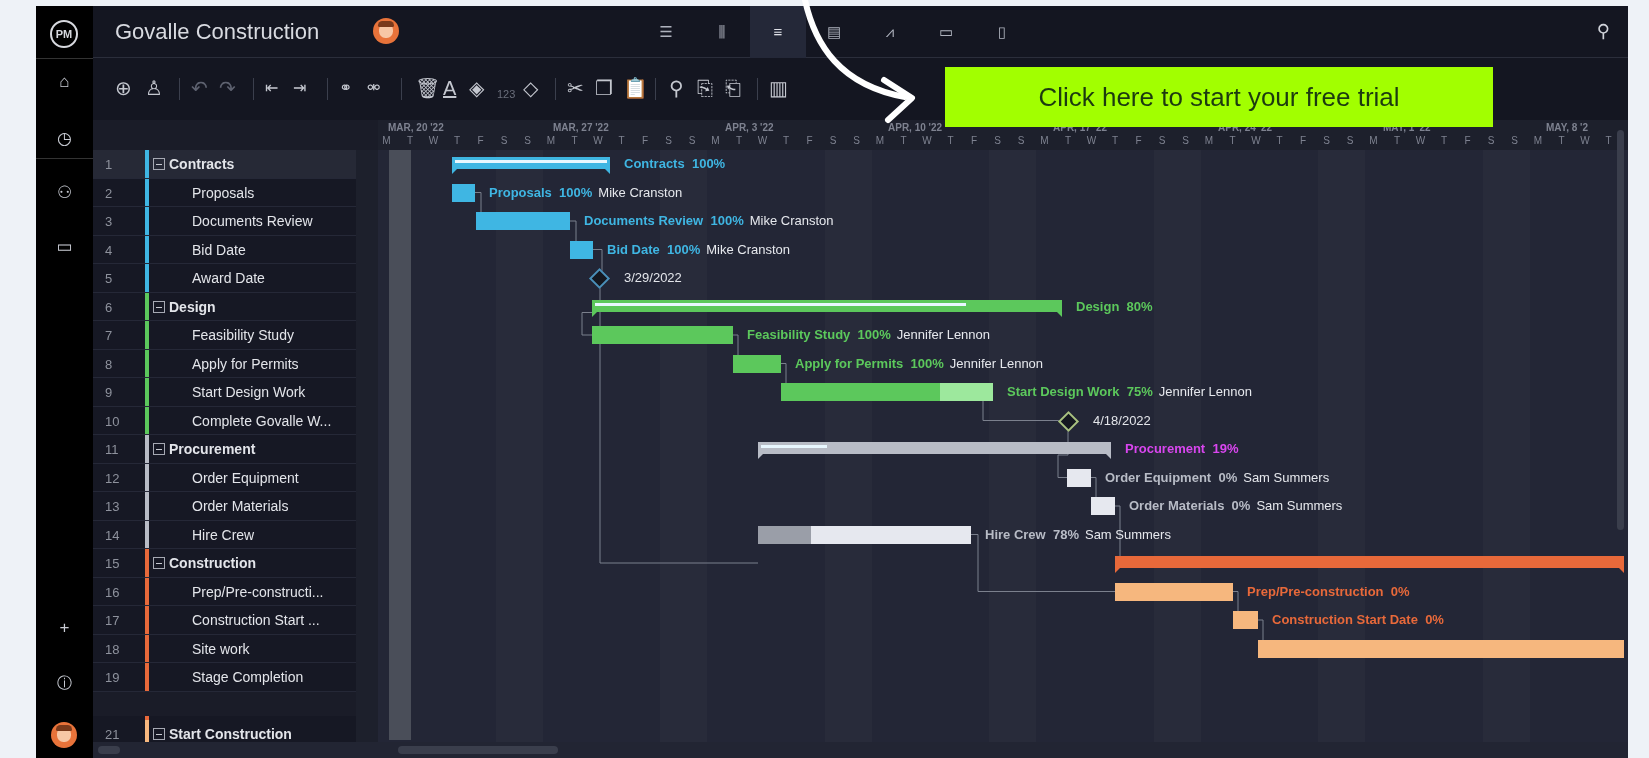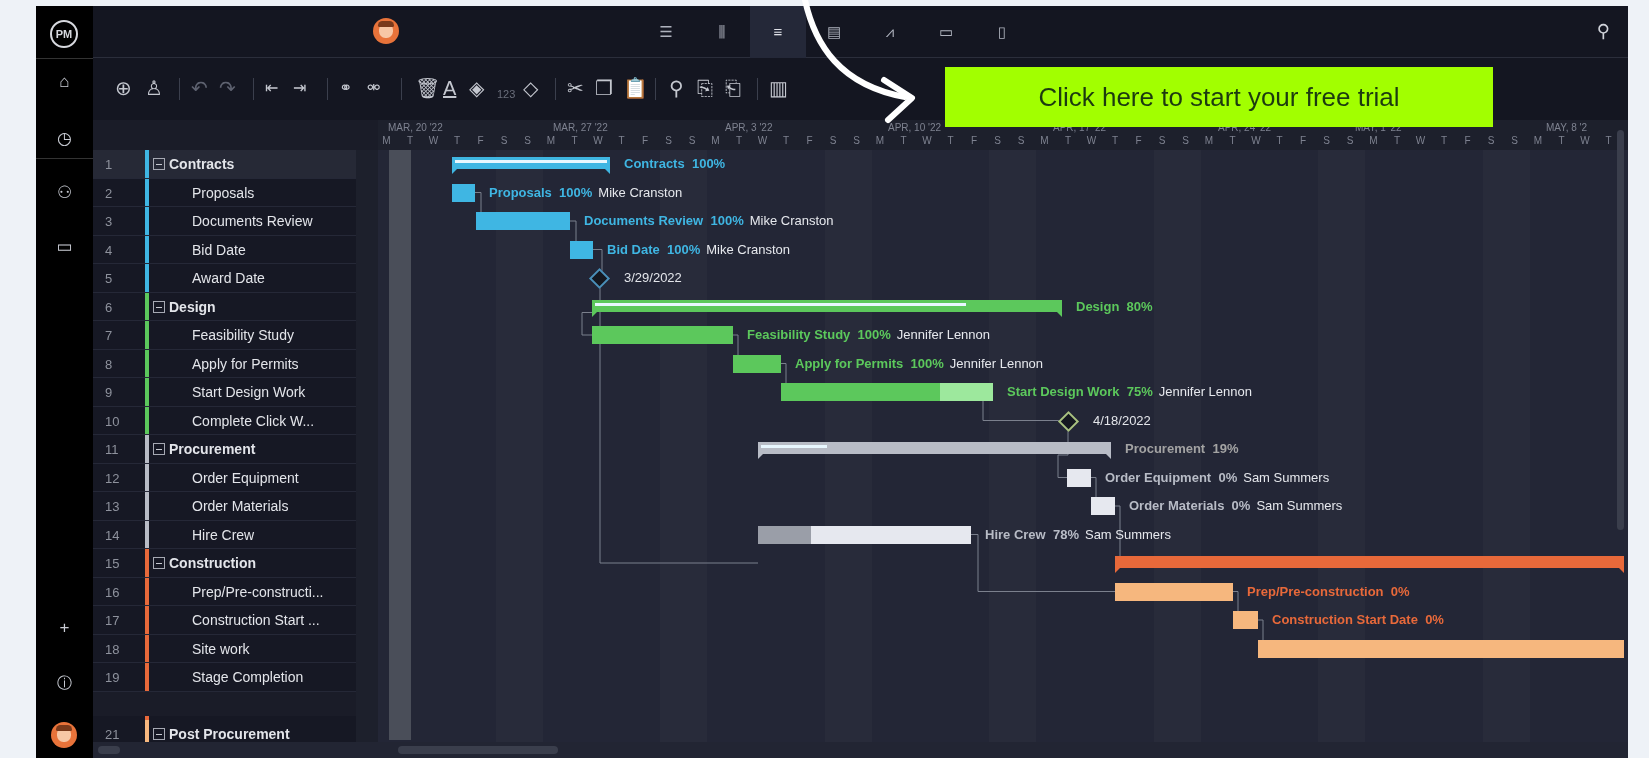--- a/index.html
+++ b/index.html
@@ -42,21 +42,21 @@
   .row .name.grp { left: 76px; font-weight: bold; }
   .row .name.sub { left: 99px; }
   .row .minus { position: absolute; left: 60px; top: 8px; width: 12px; height: 12px; border: 1px solid #a6a9b3; }
   .row .minus::after { content: ""; position: absolute; left: 2px; top: 5px; width: 6px; height: 1px; background: #c6c9d0; }
   .list-right { position: absolute; left: 263px; top: 30px; width: 22px; height: 592px; background: #1d202c; }
   .hscroll-l { position: absolute; left: 57px; top: 736px; width: 285px; height: 16px; background: #222533; }
   .hscroll-l .thumb { position: absolute; left: 5px; top: 4px; width: 22px; height: 8px; border-radius: 4px; background: #3a3e4c; }
   
   .gantt { position: absolute; left: 342px; top: 114px; width: 1250px; height: 622px; background: #232636; overflow: hidden; }
   .scale-head { position: absolute; left: 0; top: 0; width: 100%; height: 30px; background: #1d202c; }
-  .wk { position: absolute; top: 2px; color: #7e8290; font-size: 10px; white-space: nowrap; }
+  .wk { position: absolute; top: 2px; color: #7e8290; font-size: 10px; white-space: nowrap; font-weight: bold; }
   .day { position: absolute; top: 15px; width: 17px; text-align: center; color: #7e8290; font-size: 10px; }
   .today-col { position: absolute; left: 11px; top: 14px; width: 22px; height: 606px; background: #4a4e59; }
   .weekend { position: absolute; top: 30px; height: 592px; background: rgba(255,255,255,0.025); }
   .gbar { position: absolute; height: 18px; }
   .summary { position: absolute; height: 12px; }
   .summary::before, .summary::after { content: ""; position: absolute; bottom: -5px; width: 0; height: 0; border-top: 5px solid inherit; }
   .prog { position: absolute; left: 3px; top: 3px; height: 3px; background: #e8f7ff; }
   .lbl { position: absolute; font-size: 13px; white-space: nowrap; font-weight: bold; }
   .lbl .who { color: #e6e8ed; font-weight: normal; margin-left: 6px; }
   .diamond { position: absolute; width: 15px; height: 15px; transform: rotate(45deg); background: #151820; border: 2px solid; }
@@ -76,20 +76,21 @@
     <div class="ico" style="top:122px">◷</div>
     <div class="sep" style="top:152px"></div>
     <div class="ico" style="top:176px">⚇</div>
     <div class="ico" style="top:230px">▭</div>
     <div class="ico" style="top:612px">+</div>
     <div class="ico" style="top:668px; font-size:15px">ⓘ</div>
     <div class="avatar" style="left:15px; top:716px"></div>
   </div>
 
   <div class="topbar">
+    <div class="title">Govalle Construction</div>
     <div class="avatar title-avatar"></div>
     <div class="views">
       <div class="v">☰</div>
       <div class="v">⫼</div>
       <div class="v active">≡</div>
       <div class="v">▤</div>
       <div class="v">⩘</div>
       <div class="v">▭</div>
       <div class="v">▯</div>
     </div>
@@ -173,21 +174,21 @@
           <span class="name sub">Apply for Permits</span>
         </div>
         <div class="row" style="top: 258px;">
           <span class="num">9</span>
           <span class="bar" style="background:#5cc85c"></span>
           <span class="name sub">Start Design Work</span>
         </div>
         <div class="row" style="top: 286.5px;">
           <span class="num">10</span>
           <span class="bar" style="background:#5cc85c"></span>
-          <span class="name sub">Complete Click W...</span>
+          <span class="name sub">Complete Govalle W...</span>
         </div>
         <div class="row" style="top: 315px;">
           <span class="num">11</span>
           <span class="bar" style="background:#b8bcc6"></span>
           <span class="minus"></span>
           <span class="name grp">Procurement</span>
         </div>
         <div class="row" style="top: 343.5px;">
           <span class="num">12</span>
           <span class="bar" style="background:#b8bcc6"></span>
@@ -231,21 +232,21 @@
         </div>
         <div class="row" style="top: 571.5px; margin-top: 24px;">
           <span class="num">20</span>
           <span class="bar" style="background:#e8693a"></span>
           <span class="name sub">Final Completion</span>
         </div>
         <div class="row" style="top: 600px;">
           <span class="num">21</span>
           <span class="bar" style="background:#f6b77e"></span>
           <span class="minus"></span>
-          <span class="name grp">Post Procurement</span>
+          <span class="name grp">Start Construction</span>
         </div>
       </div>
     <div class="list-right"></div>
   </div>
   <div class="hscroll-l">
       <div class="thumb"></div>
     </div>
 
   <div class="gantt">
     <div id="weekends">
@@ -259,21 +260,21 @@
       </div>
     <div class="today-col"></div>
     <div class="scale-head">
       <div id="weeks">
           <div class="wk" style="left: 10px;">MAR, 20 '22</div>
           <div class="wk" style="left: 175px;">MAR, 27 '22</div>
           <div class="wk" style="left: 347px;">APR, 3 '22</div>
           <div class="wk" style="left: 510px;">APR, 10 '22</div>
           <div class="wk" style="left: 675px;">APR, 17 '22</div>
           <div class="wk" style="left: 840px;">APR, 24 '22</div>
-          <div class="wk" style="left: 977px; text-align: center;">MAY, 1 '22</div>
+          <div class="wk" style="left: 1005px; text-align: center;">MAY, 1 '22</div>
           <div class="wk" style="left: 1168px;">MAY, 8 '2</div>
         </div>
       <div id="days">
           <div class="day" style="left: 0px;">M</div>
           <div class="day" style="left: 23.5px;">T</div>
           <div class="day" style="left: 47px;">W</div>
           <div class="day" style="left: 70.5px;">T</div>
           <div class="day" style="left: 94px;">F</div>
           <div class="day" style="left: 117.5px;">S</div>
           <div class="day" style="left: 141px;">S</div>
@@ -370,21 +371,21 @@
           <div style="position:absolute;right:0;top:0;height:100%;width:53px;background:#9de89d"></div>
         </div>
         <div class="lbl" style="left: 629px; top: 264px; color: rgb(92, 200, 92);"><span>Start Design Work</span>&nbsp;&nbsp;<span>75%</span><span class="who">Jennifer Lennon</span></div>
         <div class="diamond" style="left: 683px; top: 293.5px; border-color: rgb(168, 192, 128);"></div>
         <div class="lbl" style="left: 715px; top: 292.5px; color: rgb(227, 229, 234); font-weight: normal;">4/18/2022</div>
         <div class="summary" style="left: 380px; top: 322px; width: 353px; background: rgb(184, 188, 198);">
           <div class="prog" style="width:65.93px"></div>
           <div style="position:absolute;left:0;top:12px;border-left:5px solid #b8bcc6;border-bottom:5px solid transparent"></div>
           <div style="position:absolute;right:0;top:12px;border-right:5px solid #b8bcc6;border-bottom:5px solid transparent"></div>
         </div>
-        <div class="lbl" style="left: 747px; top: 321px; color: #a3a3a3;"><span>Procurement</span>&nbsp;&nbsp;<span>19%</span></div>
+        <div class="lbl" style="left: 747px; top: 321px; color: #d946ef;"><span>Procurement</span>&nbsp;&nbsp;<span>19%</span></div>
         <div class="gbar" style="left: 689px; top: 348.5px; width: 24px; background: rgb(230, 232, 239);"></div>
         <div class="lbl" style="left: 727px; top: 349.5px; color: rgb(184, 188, 198);"><span>Order Equipment</span>&nbsp;&nbsp;<span>0%</span><span class="who">Sam Summers</span></div>
         <div class="gbar" style="left: 713px; top: 377px; width: 24px; background: rgb(230, 232, 239);"></div>
         <div class="lbl" style="left: 751px; top: 378px; color: rgb(184, 188, 198);"><span>Order Materials</span>&nbsp;&nbsp;<span>0%</span><span class="who">Sam Summers</span></div>
         <div class="gbar" style="left: 380px; top: 405.5px; width: 213px; background: rgb(230, 232, 239);">
           <div style="position:absolute;left:0;top:0;height:100%;width:53.25px;background:#9a9ea8"></div>
         </div>
         <div class="lbl" style="left: 607px; top: 406.5px; color: rgb(184, 188, 198);"><span>Hire Crew</span>&nbsp;&nbsp;<span>78%</span><span class="who">Sam Summers</span></div>
         <div class="summary" style="left: 737px; top: 436px; width: 509px; background: rgb(232, 105, 58);">
           <div style="position:absolute;left:0;top:12px;border-left:5px solid #e8693a;border-bottom:5px solid transparent"></div>

